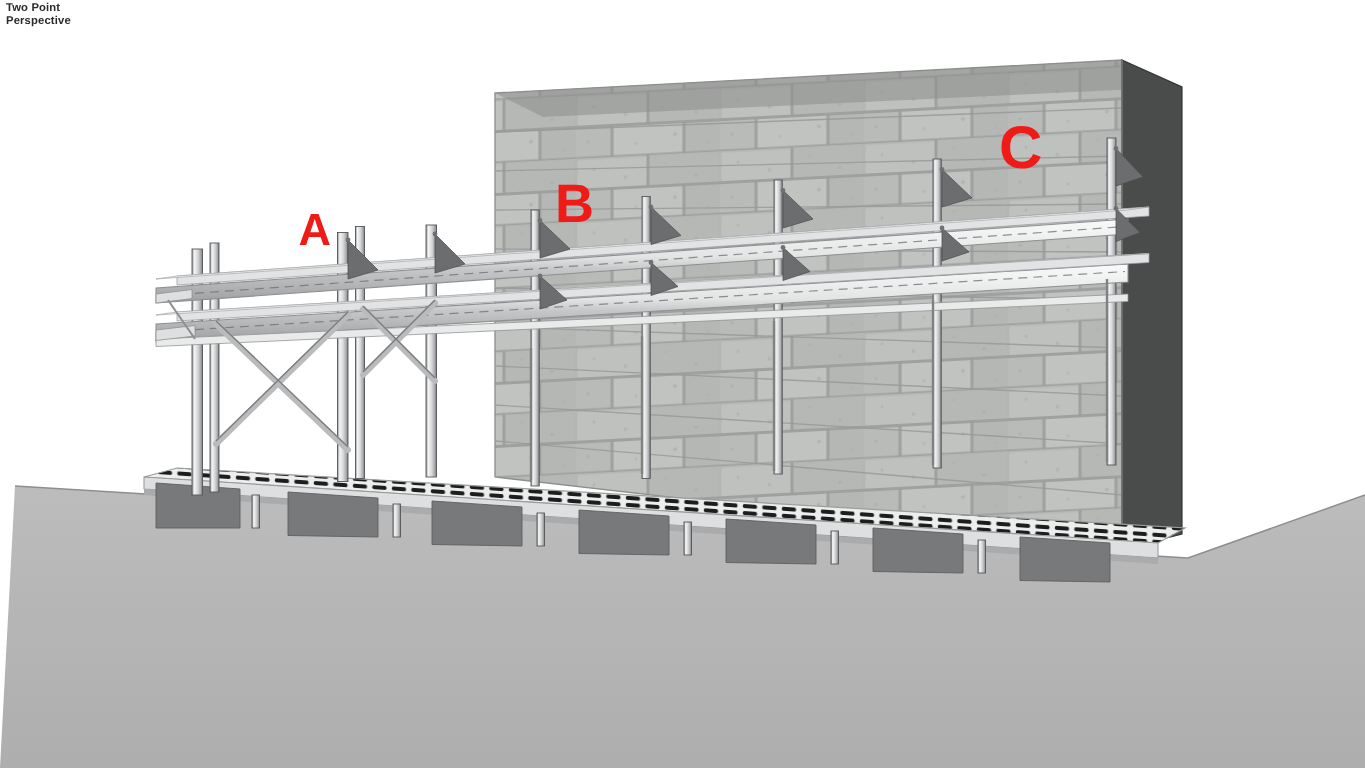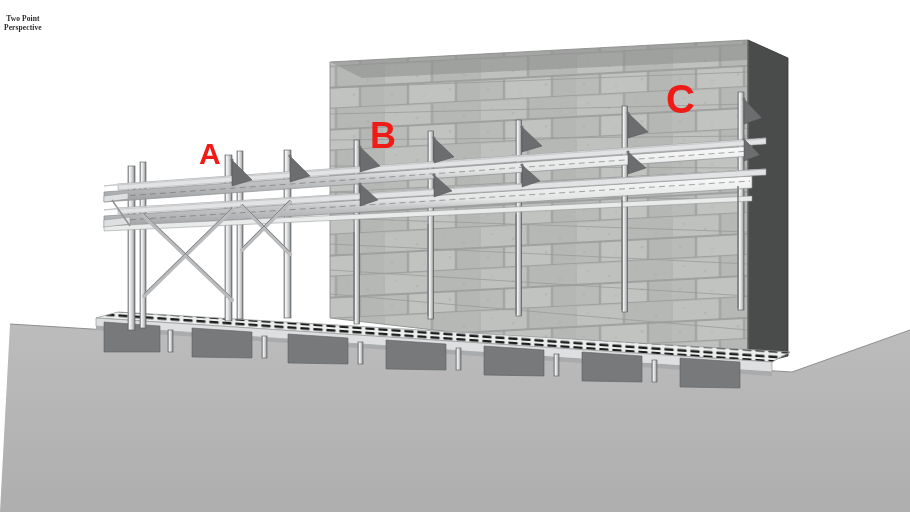--- a/index.html
+++ b/index.html
@@ -3,24 +3,24 @@
 <meta charset="utf-8">
 <style>
   html,body{margin:0;padding:0;background:#ffffff;}
   body{width:910px;height:512px;overflow:hidden;
        font-family:"Liberation Serif",serif;}
   #stage{position:relative;width:910px;height:512px;background:#ffffff;overflow:hidden;}
   #scene{position:absolute;inset:0;}
 
   
   #viewlabel{
-    position:absolute;left:4px;top:14px;
-    font-family:Liberation Serif, serif;
+    position:absolute;left:4px;top:0;
+    font-family:Liberation Sans, sans-serif;
     font-size:7.5px;line-height:9px;font-weight:bold;color:#2b2b2b;
-    letter-spacing:.1px;white-space:pre-line;text-align:center;
+    letter-spacing:.1px;white-space:pre-line;
   }
 
   
   .anno{
     position:absolute;
     font-family:"Liberation Sans",sans-serif;
     font-weight:bold;
     color:#ee1b16;
     line-height:1;
     user-select:none;

